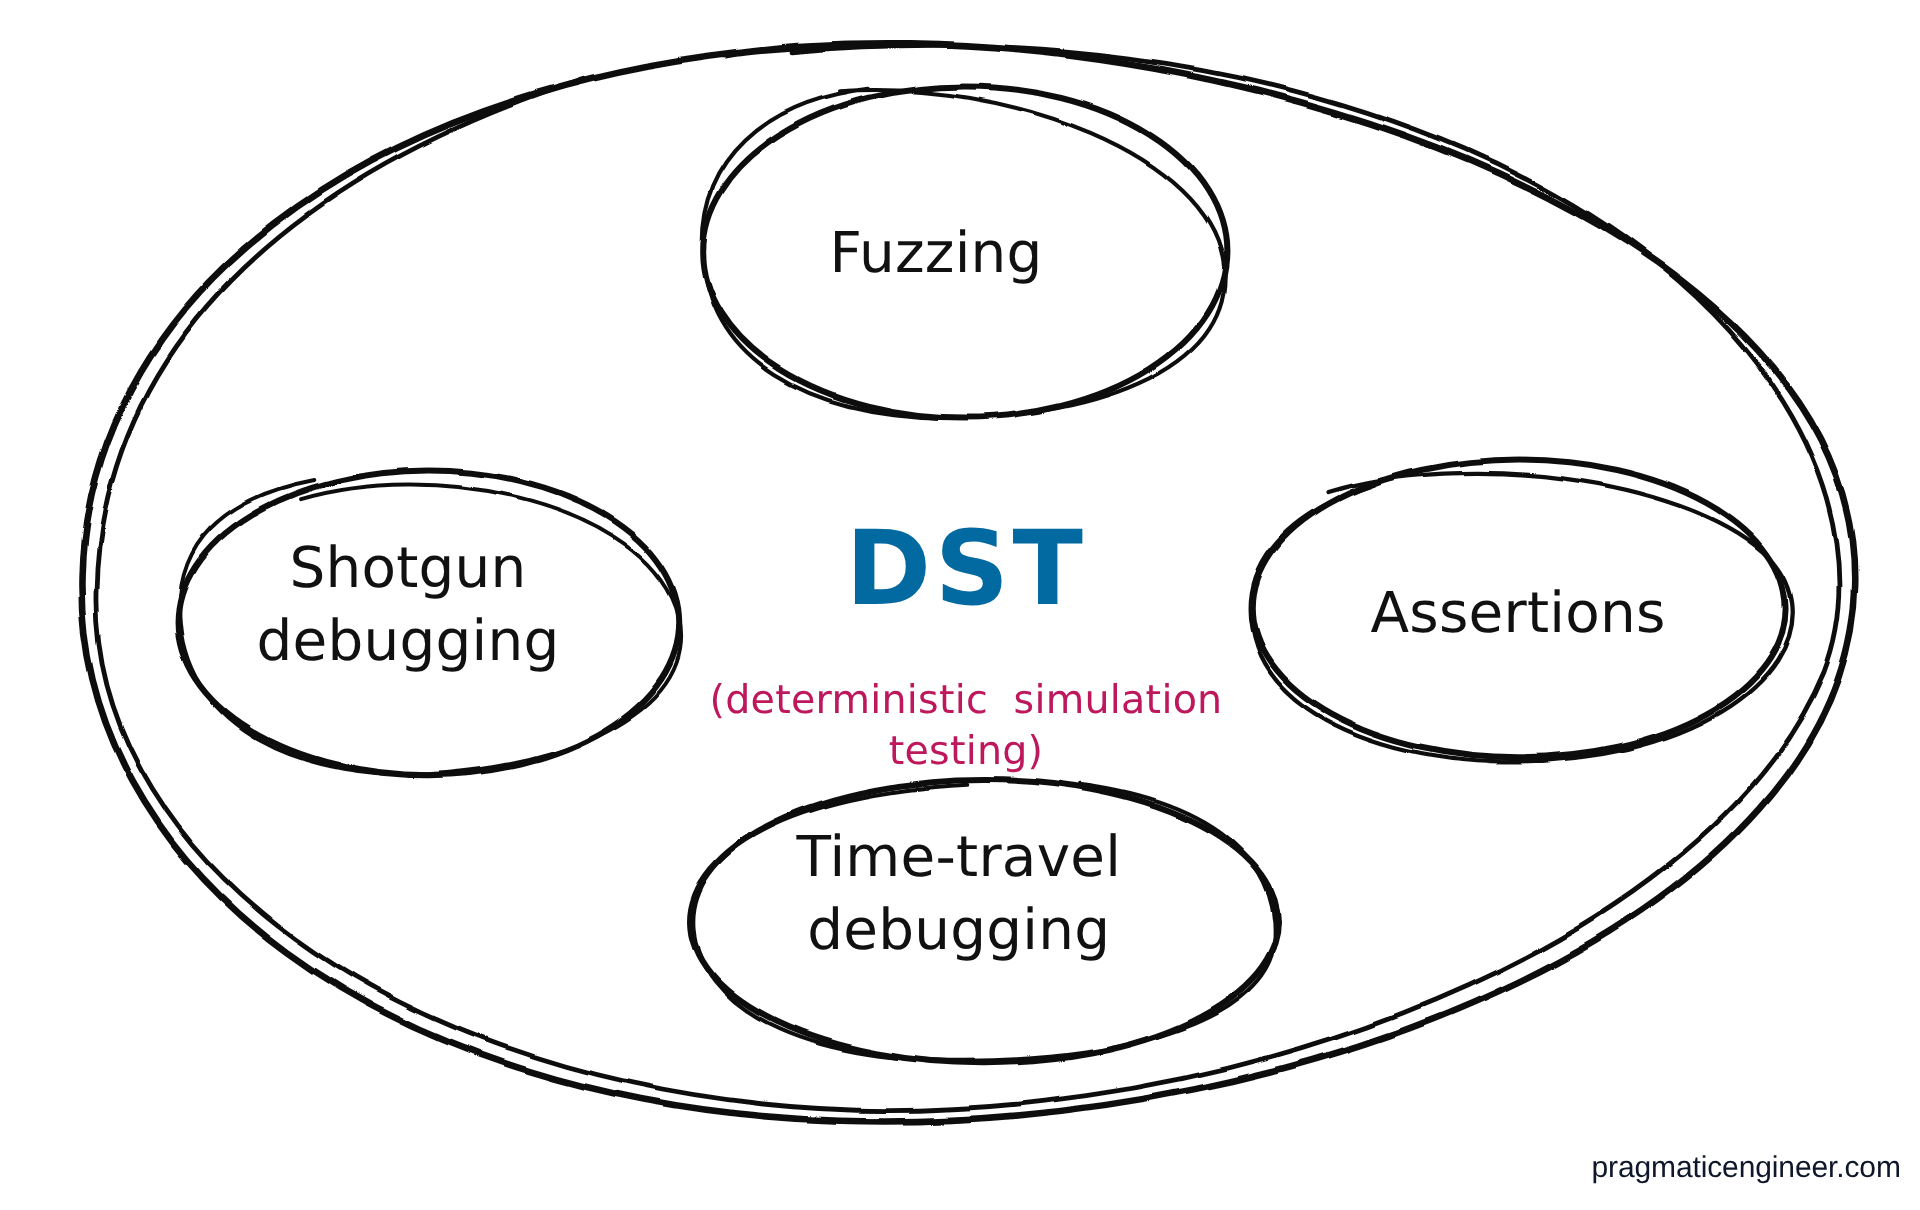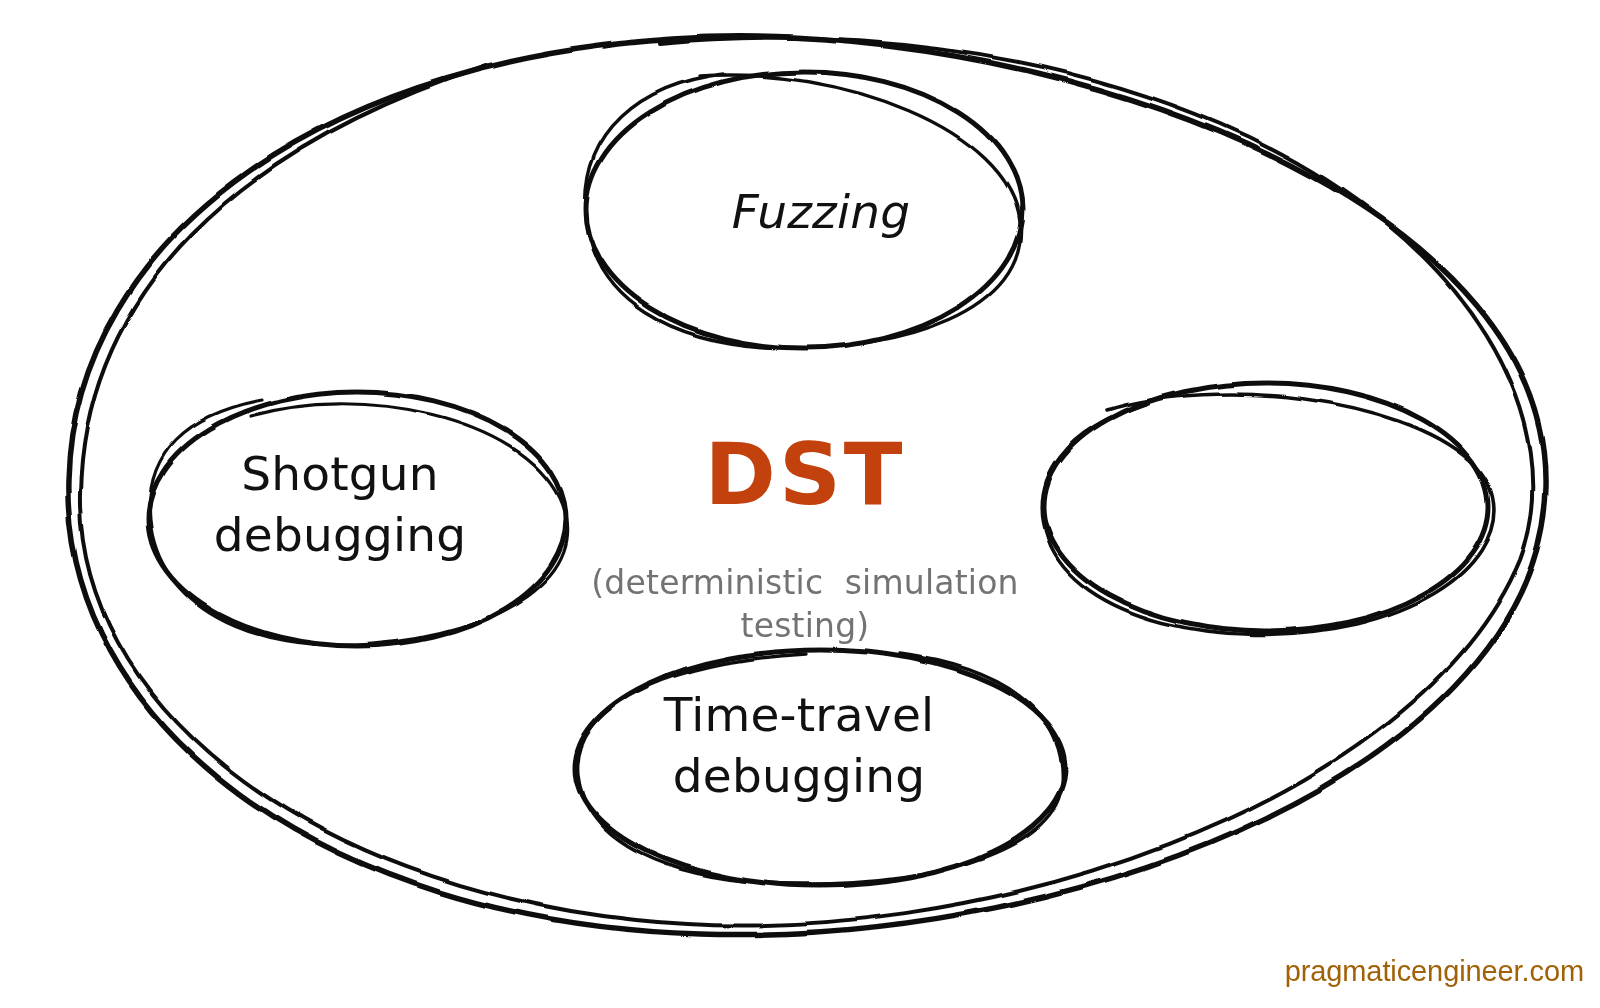--- a/index.html
+++ b/index.html
@@ -34,24 +34,23 @@
     font-family: "DejaVu Sans", sans-serif;
     line-height: 1.18;
     white-space: pre;
     letter-spacing: 0.2px;
   }
   .node-label {
     font-size: 47px;
     font-weight: 400;
   }
   #label-fuzzing {
-    left: 606px;
+    left: 565px;
     top: 184px;
     width: 430px;
-    font-style: italic;
   }
   #label-shotgun {
     left: 130px;
     top: 443px;
     width: 420px;
     line-height: 1.30;
   }
   #label-assertions {
     left: 1045px;
     top: 484px;
@@ -67,39 +66,39 @@
     left: 540px;
     top: 393px;
     width: 530px;
   }
   #center-acronym {
     display: block;
     font-size: 86px;
     font-weight: 700;
     letter-spacing: 3px;
     line-height: 1.0;
-    color: #c2410c;
+    color: #0369a1;
   }
   #center-expansion {
     display: block;
     margin-top: 6px;
     font-size: 33px;
     font-weight: 400;
     line-height: 1.33;
-    color: #737373;
+    color: #be185d;
   }
   #watermark {
     position: absolute;
     right: 16px;
     bottom: 20px;
     font-family: "Liberation Sans", sans-serif;
-    font-size: 29px;
+    font-size: 25px;
     font-weight: 400;
     letter-spacing: -0.1px;
-    color: #a16207;
+    color: #0f172a;
   }
 </style>
 </head>
 <body>
 
 <div id="canvas">
 
   <svg id="sketch" viewBox="0 0 1600 1008" xmlns="http://www.w3.org/2000/svg" aria-hidden="true">
     <defs>
       <filter id="wobble" x="-6%" y="-6%" width="112%" height="112%">
@@ -162,20 +161,21 @@
                C 664 884, 584 840, 578 774
                C 572 708, 662 662, 806 654"></path>
     </g>
   </svg>
 
   <div class="label node-label" id="label-fuzzing">Fuzzing</div>
 
   <div class="label node-label" id="label-shotgun">Shotgun
 debugging</div>
 
+  <div class="label node-label" id="label-assertions">Assertions</div>
 
   <div class="label node-label" id="label-timetravel">Time-travel
 debugging</div>
 
   <div class="label" id="label-center">
     <span id="center-acronym">DST</span>
     <span id="center-expansion"><span>(deterministic  simulation</span><br><span>testing)</span></span>
   </div>
 
   <div id="watermark">pragmaticengineer.com</div>

